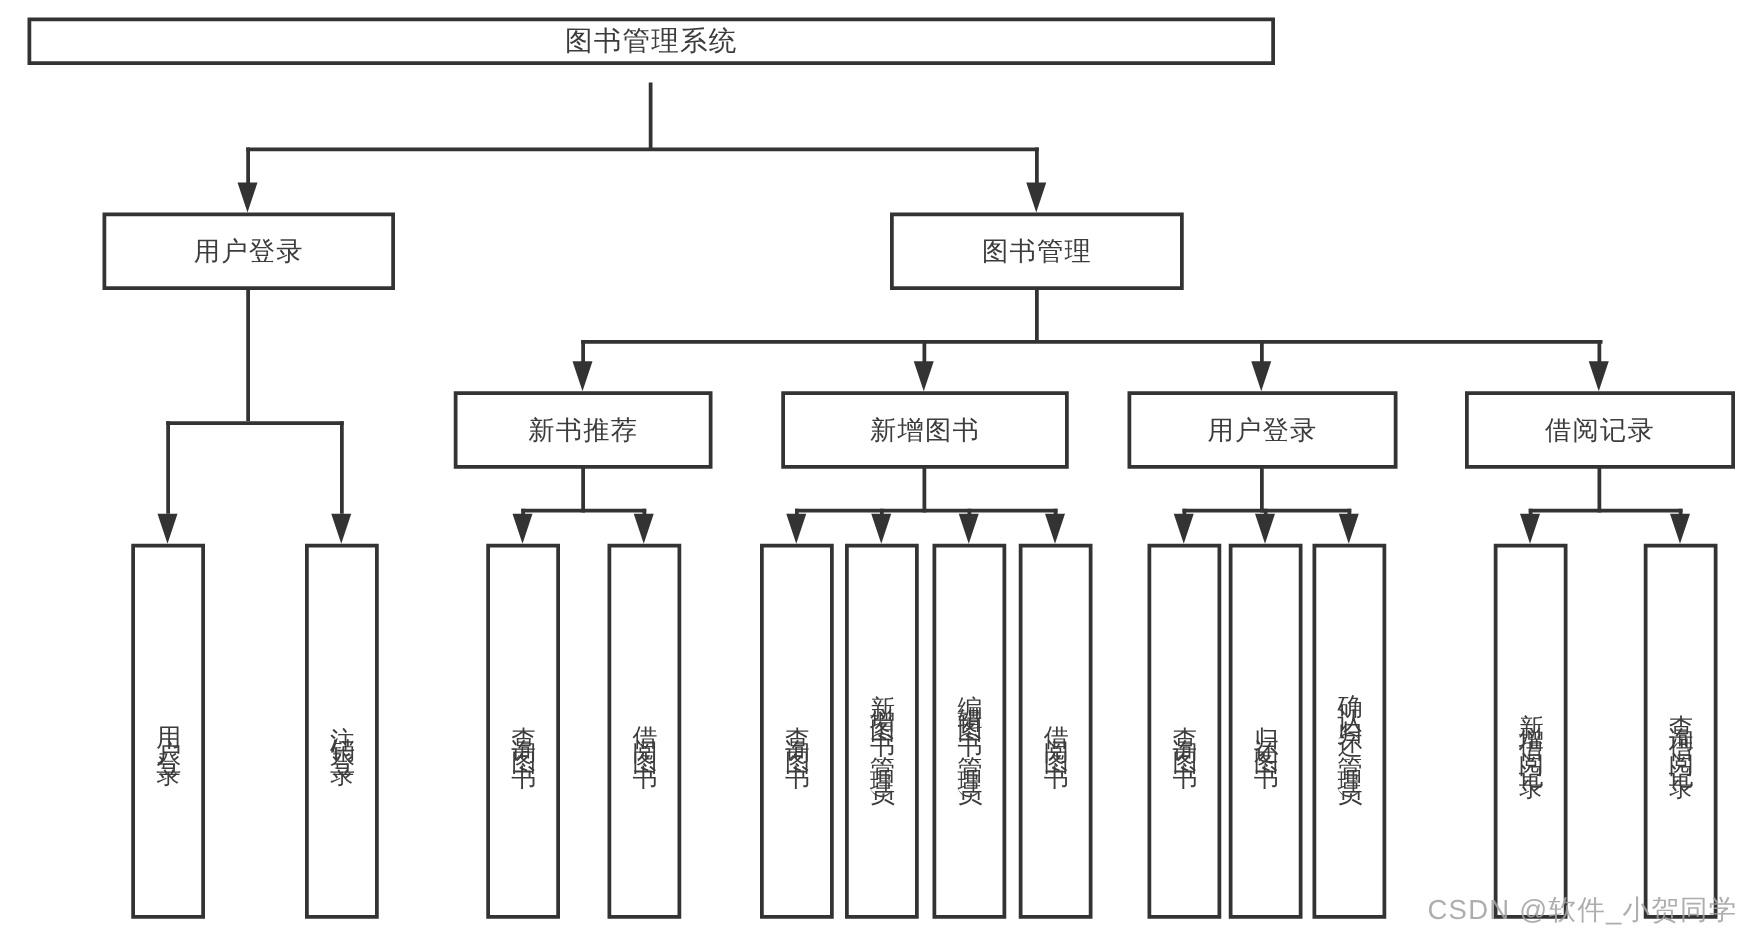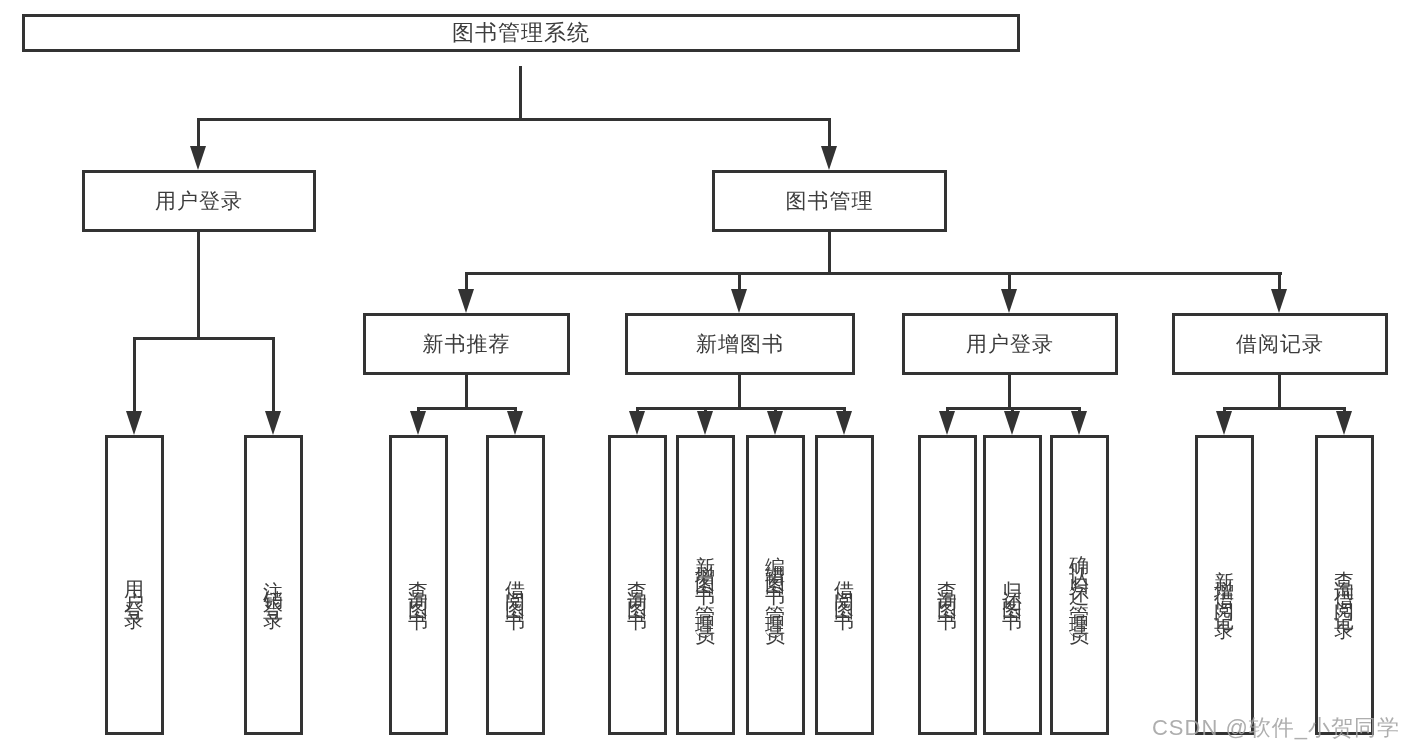--- a/index.html
+++ b/index.html
@@ -43,21 +43,21 @@
   .vline{position:absolute;width:3px;background:var(--line);}
   .hline{position:absolute;height:3px;background:var(--line);}
   .arrow{
     position:absolute;width:0;height:0;
     border-left:8px solid transparent;
     border-right:8px solid transparent;
     border-top:24px solid var(--line);
   }
   .watermark{
     position:absolute;
-    top:713px;right:5px;
+    top:713px;right:15px;
     font-size:22px;
     color:var(--watermark);
     opacity:.88;
     letter-spacing:1px;
     z-index:10;
     white-space:nowrap;
   }
 </style>
 </head>
 <body>

